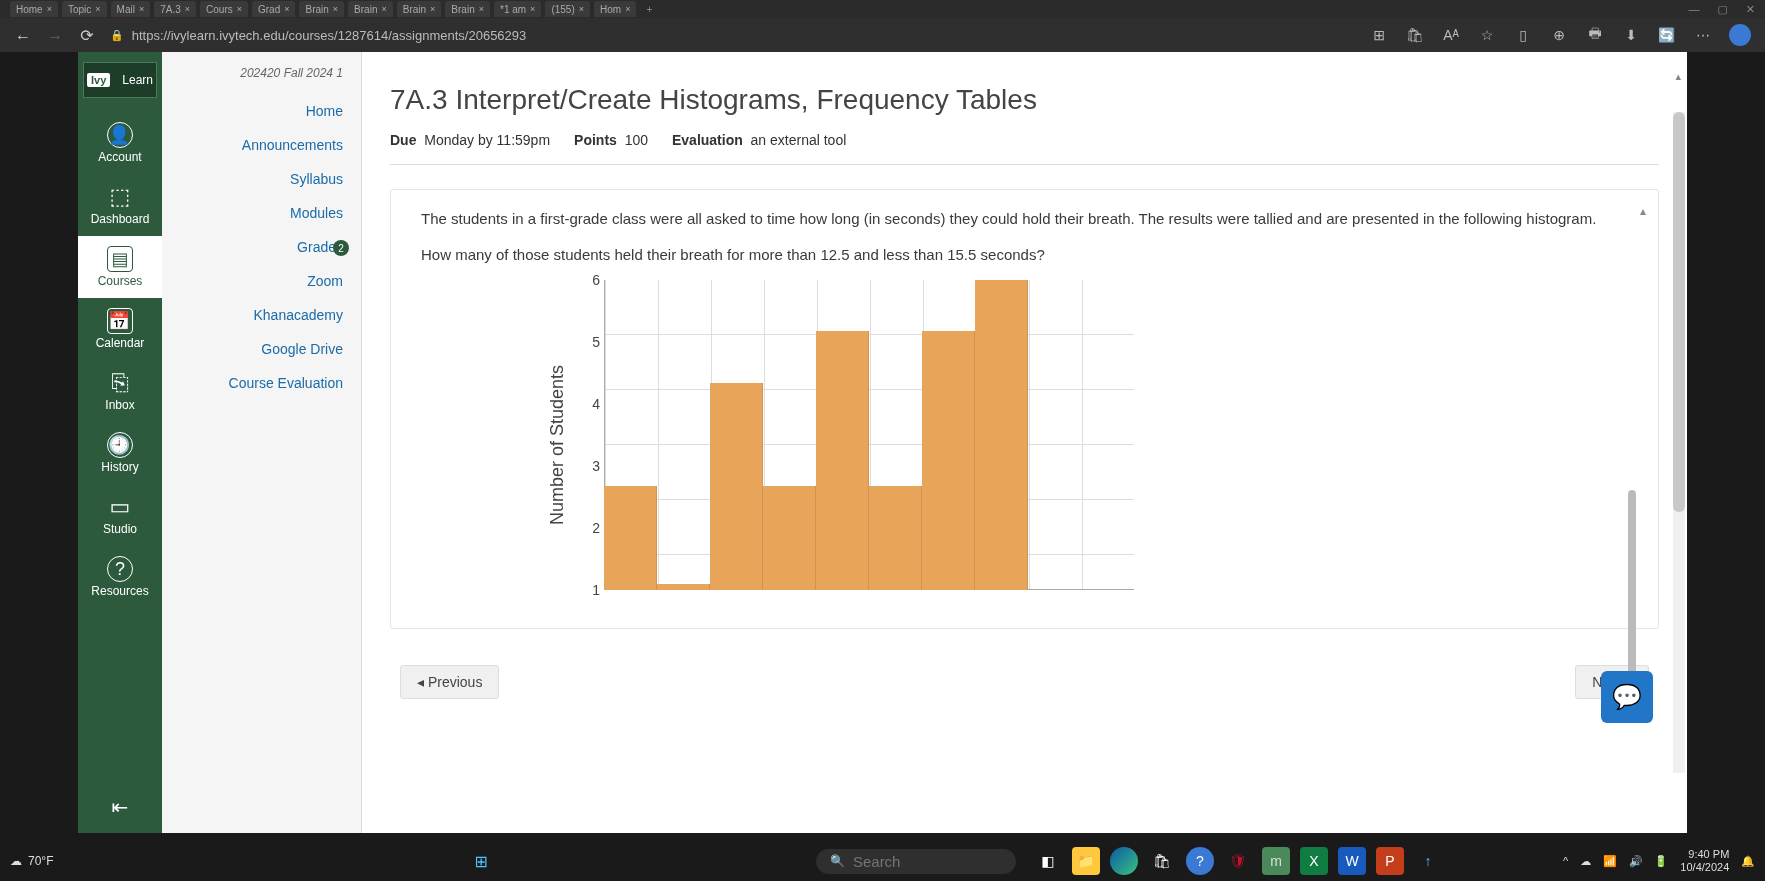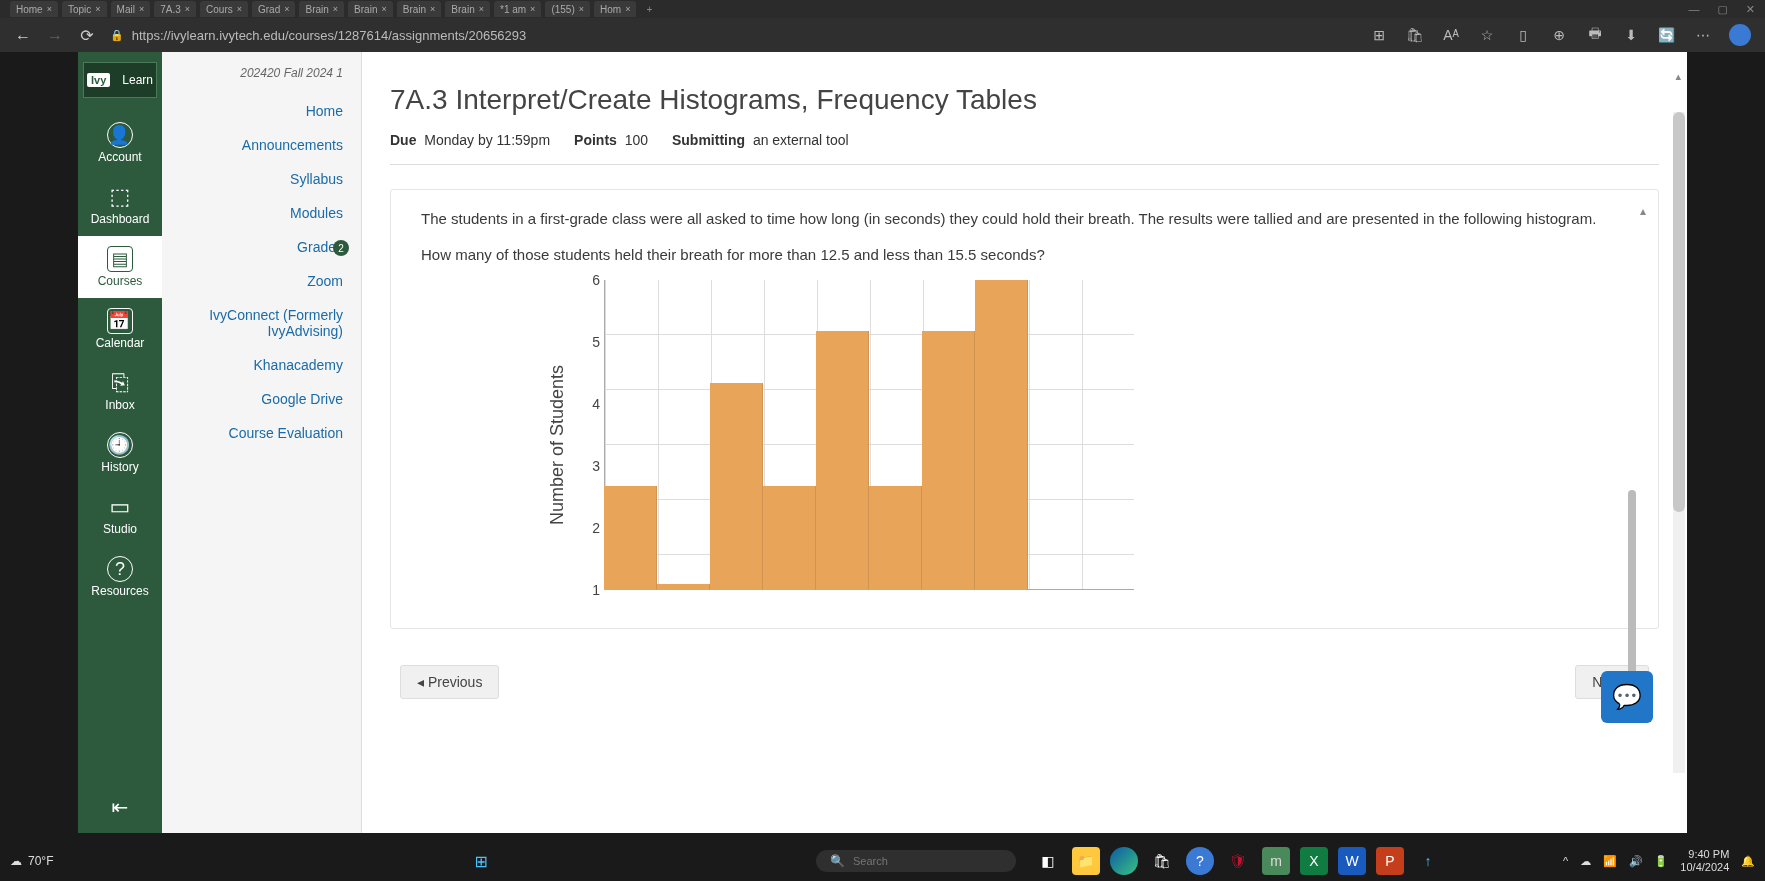--- a/index.html
+++ b/index.html
@@ -212,32 +212,31 @@
   </div>
 
   <div class="course-nav">
     <div class="term">202420 Fall 2024 1</div>
     <a class="cn-item">Home</a>
     <a class="cn-item">Announcements</a>
     <a class="cn-item">Syllabus</a>
     <a class="cn-item">Modules</a>
     <a class="cn-item"><span>Grades</span><span class="badge">2</span></a>
     <a class="cn-item">Zoom</a>
-    <a class="cn-item">IvyConnect (Formerly IvyAdvising)</a>
     <a class="cn-item">Khanacademy</a>
     <a class="cn-item">Google Drive</a>
     <a class="cn-item">Course Evaluation</a>
   </div>
 
   <div class="main">
     <h1 class="page-title">7A.3 Interpret/Create Histograms, Frequency Tables</h1>
     <div class="meta-row">
       <span><b>Due</b>&nbsp;&nbsp;<span>Monday by 11:59pm</span></span>
       <span><b>Points</b>&nbsp;&nbsp;<span>100</span></span>
-      <span><b>Submitting</b>&nbsp;&nbsp;<span>an external tool</span></span>
+      <span><b>Evaluation</b>&nbsp;&nbsp;<span>an external tool</span></span>
     </div>
 
     <div class="question-card">
       <span class="collapse-btn">▴</span>
       <div class="q-text">
         <p>The students in a first-grade class were all asked to time how long (in seconds) they could hold their breath.  The results were tallied and are presented in the following histogram.</p>
         <p>
           <span>How many of those students held their breath for more than </span><span>12.5</span><span> and less than </span><span>15.5</span><span> seconds?</span>
         </p>
       </div>
@@ -285,21 +284,21 @@
 </div>
 
 <div class="taskbar">
   <div class="weather">
     <span>☁</span>
     <span>70°F</span>
   </div>
   <span style="margin-left:300px;font-size:16px;color:#4cc2ff;">⊞</span>
   <div class="searchbox">
     <span>🔍</span>
-    <input style="background: transparent; border: none; color: rgb(204, 204, 204); outline: none; width: 100%; font-size: 11px;" placeholder="Search">
+    <input style="background: transparent; border: none; color: rgb(204, 204, 204); outline: none; width: 100%; font-size: 15px;" placeholder="Search">
   </div>
   <div class="tb-apps">
     <span class="tb-app" style="color:#fff;">◧</span>
     <span class="tb-app" style="background:#ffc83d;">📁</span>
     <span class="tb-app" style="background:linear-gradient(135deg,#0c59a4,#39c481);border-radius:50%;"></span>
     <span class="tb-app" style="color:#fff;">🛍</span>
     <span class="tb-app" style="background:#3a7ad4;border-radius:50%;color:#fff;">?</span>
     <span class="tb-app" style="color:#c8102e;">🛡</span>
     <span class="tb-app" style="background:#4a8a5a;">m</span>
     <span class="tb-app" style="background:#107c41;color:#fff;">X</span>

